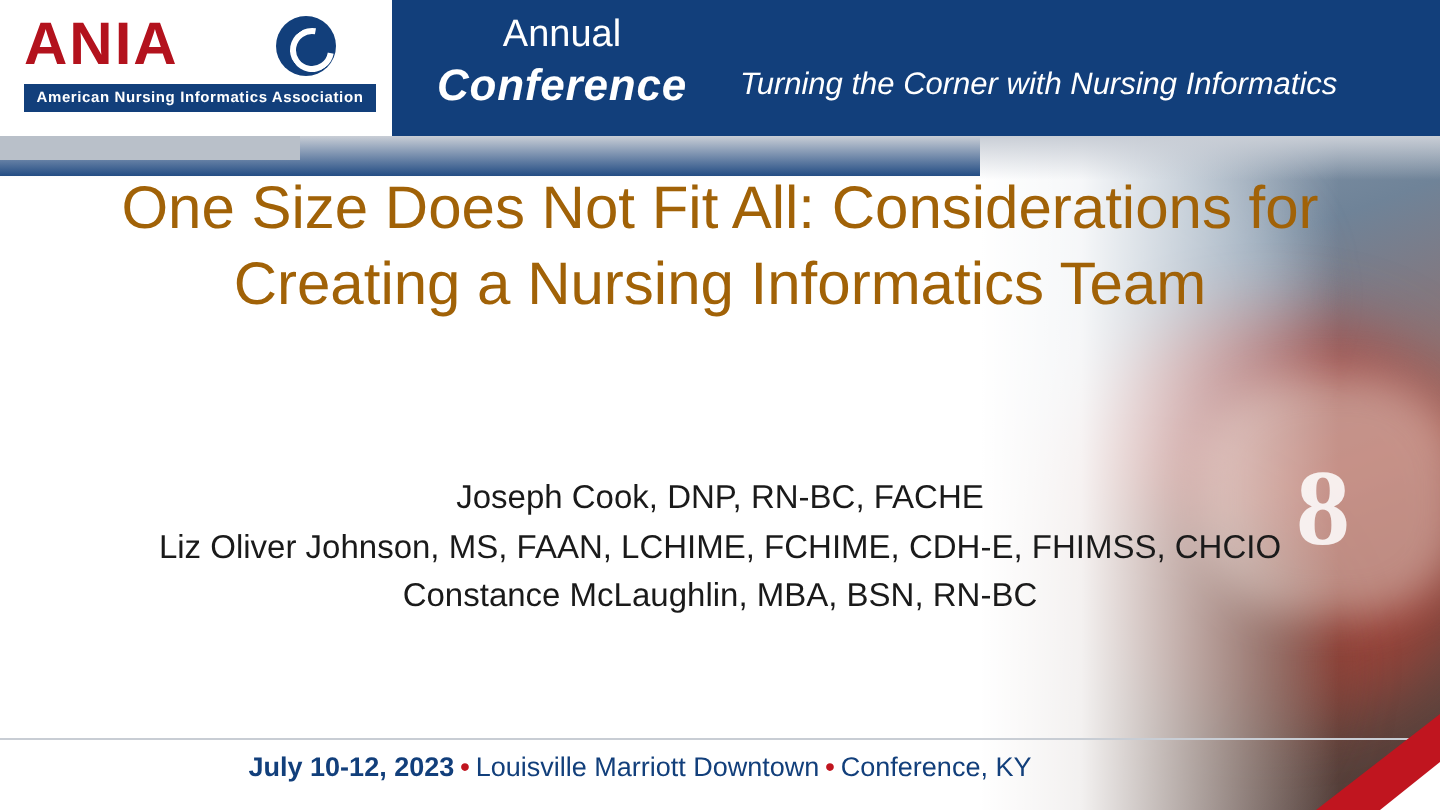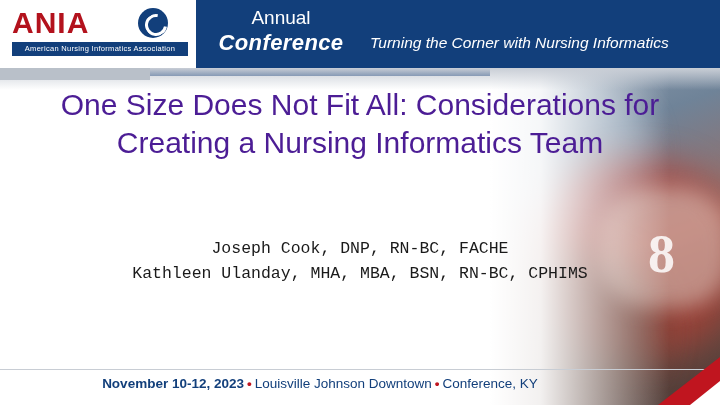--- a/index.html
+++ b/index.html
@@ -16,21 +16,21 @@
     height: 405px;
     overflow: hidden;
     background: #ffffff;
   }
 
   
   .header {
     position: absolute;
     top: 0; left: 0;
     width: 720px;
-    height: 76px;
+    height: 88px;
     background: #123f7b;
     overflow: hidden;
   }
   .header-logo-panel {
     position: absolute;
     top: 0; left: 0;
     width: 196px;
     height: 68px;
     background: #ffffff;
   }
@@ -67,21 +67,21 @@
     border-right-color: transparent;
     transform: rotate(-35deg);
   }
   .logo-sub {
     position: absolute;
     top: 35px; left: 0;
     width: 176px;
     background: #123f7b;
     color: #ffffff;
     font-size: 7.5px;
-    font-weight: normal;
+    font-weight: bold;
     letter-spacing: 0.3px;
     text-align: center;
     padding: 2px 0 3px 0;
     box-sizing: border-box;
   }
 
   .header-annual {
     position: absolute;
     top: 6px;
     left: 206px;
@@ -191,35 +191,34 @@
     background: #b9c0c9;
   }
 
   
   .title {
     position: absolute;
     top: 86px;
     left: 40px;
     width: 640px;
     text-align: center;
-    color: #4c1d95;
+    color: #a16207;
     font-size: 30px;
     line-height: 38px;
     font-weight: normal;
   }
   .authors {
     position: absolute;
     top: 237px;
     left: 20px;
     width: 680px;
     text-align: center;
     color: #1a1a1a;
     font-size: 16.5px;
     line-height: 24.5px;
-    font-family: Liberation Mono, monospace;
   }
 
   
   .footer-rule {
     position: absolute;
     left: 0;
     top: 369px;
     width: 720px;
     height: 1px;
     background: #c8cdd4;
@@ -292,23 +291,24 @@
   </div>
   <div class="photo-fade"></div>
 
   <div class="grey-wedge"></div>
   <div class="grey-wedge-2"></div>
 
   <div class="title">One Size Does Not Fit All: Considerations for Creating a Nursing Informatics Team</div>
 
   <div class="authors">
     <div>Joseph Cook, DNP, RN-BC, FACHE</div>
-    <div>Kathleen Ulanday, MHA, MBA, BSN, RN-BC, CPHIMS</div>
+    <div>Liz Oliver Johnson, MS, FAAN, LCHIME, FCHIME, CDH-E, FHIMSS, CHCIO</div>
+    <div>Constance McLaughlin, MBA, BSN, RN-BC</div>
   </div>
 
   <div class="footer-rule"></div>
   <div class="footer">
-    <span class="date">November 10-12, 2023</span><span class="sep">•</span><span>Louisville Johnson Downtown</span><span class="sep">•</span><span>Conference, KY</span>
+    <span class="date">July 10-12, 2023</span><span class="sep">•</span><span>Louisville Marriott Downtown</span><span class="sep">•</span><span>Conference, KY</span>
   </div>
 
   <div class="corner"></div>
   <div class="corner-white"></div>
 </div>
 
 </body></html>

